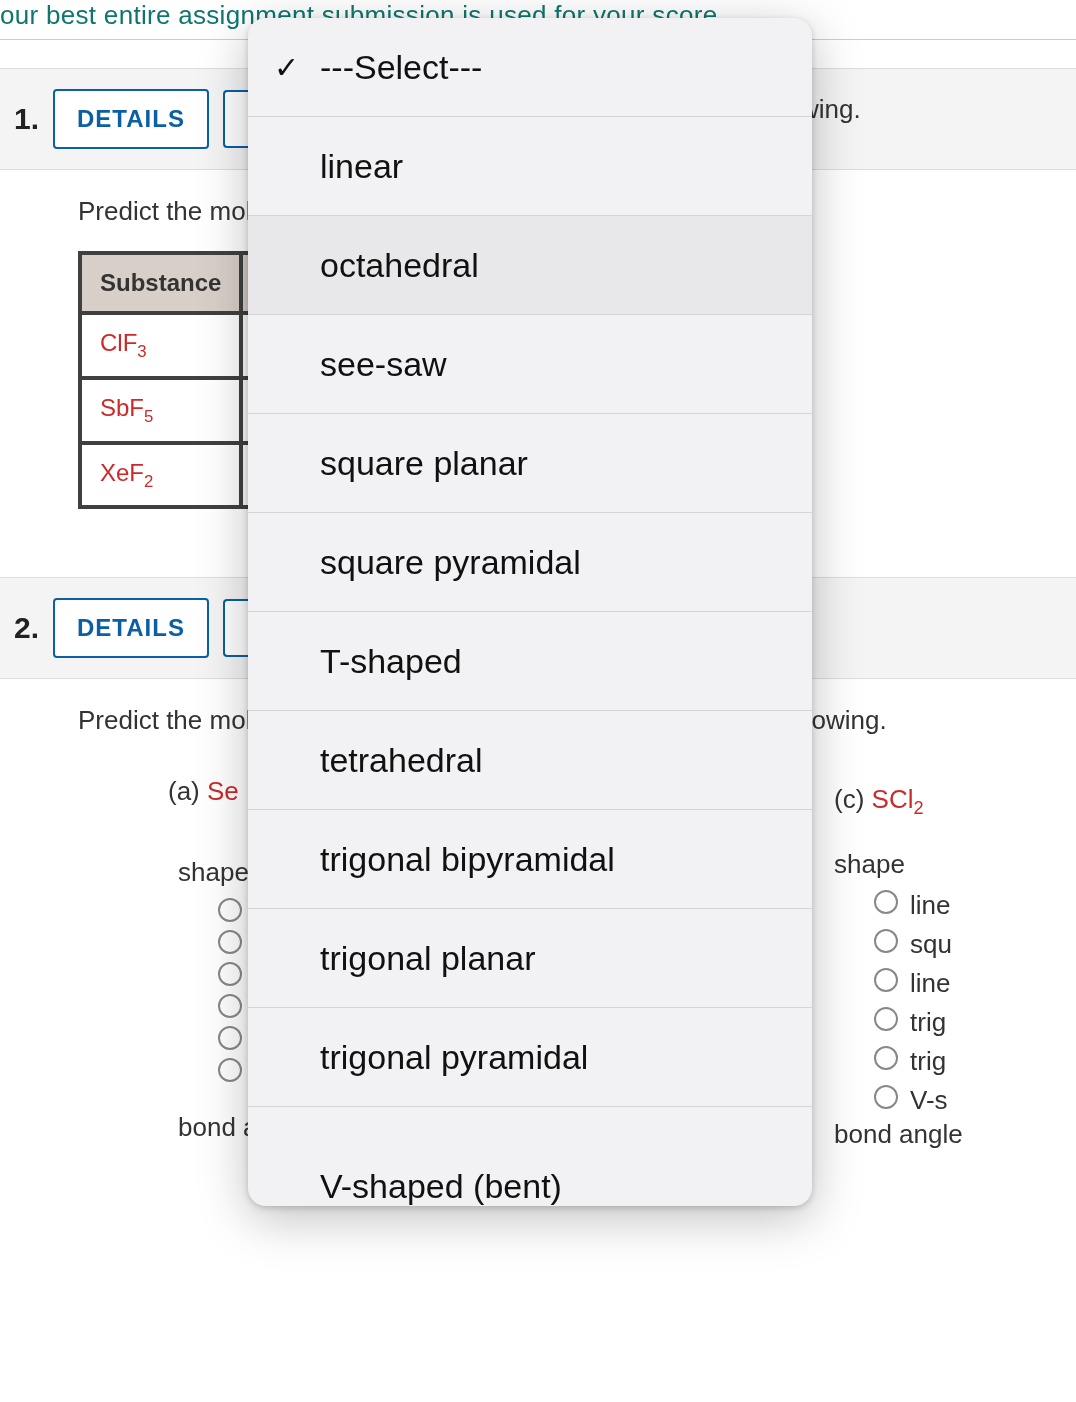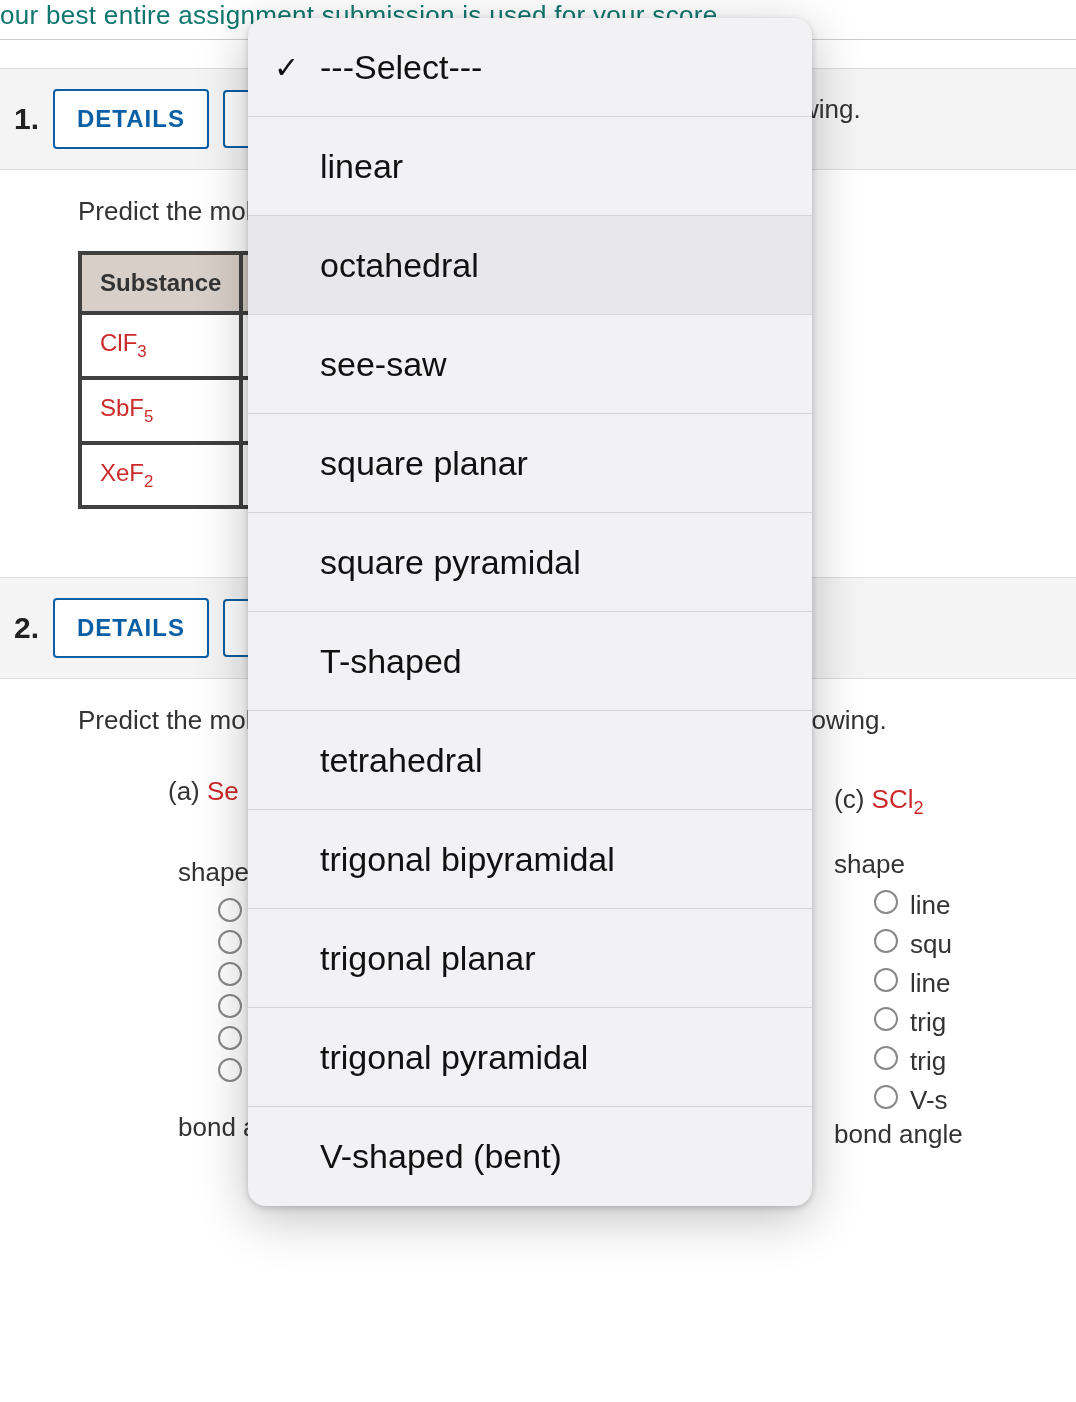--- a/index.html
+++ b/index.html
@@ -159,20 +159,21 @@
       align-items: center;
       padding: 0 26px;
       height: 99px;
       font-size: 34px;
       color: #111;
       border-bottom: 1px solid #d5d5d8;
       cursor: pointer;
     }
     .dropdown-item:last-child {
       border-bottom: none;
+      align-items: flex-end;
     }
     .check-slot {
       width: 46px;
       display: flex;
       align-items: center;
       justify-content: flex-start;
       font-size: 30px;
       color: #111;
     }
     .dropdown-item.highlight {

